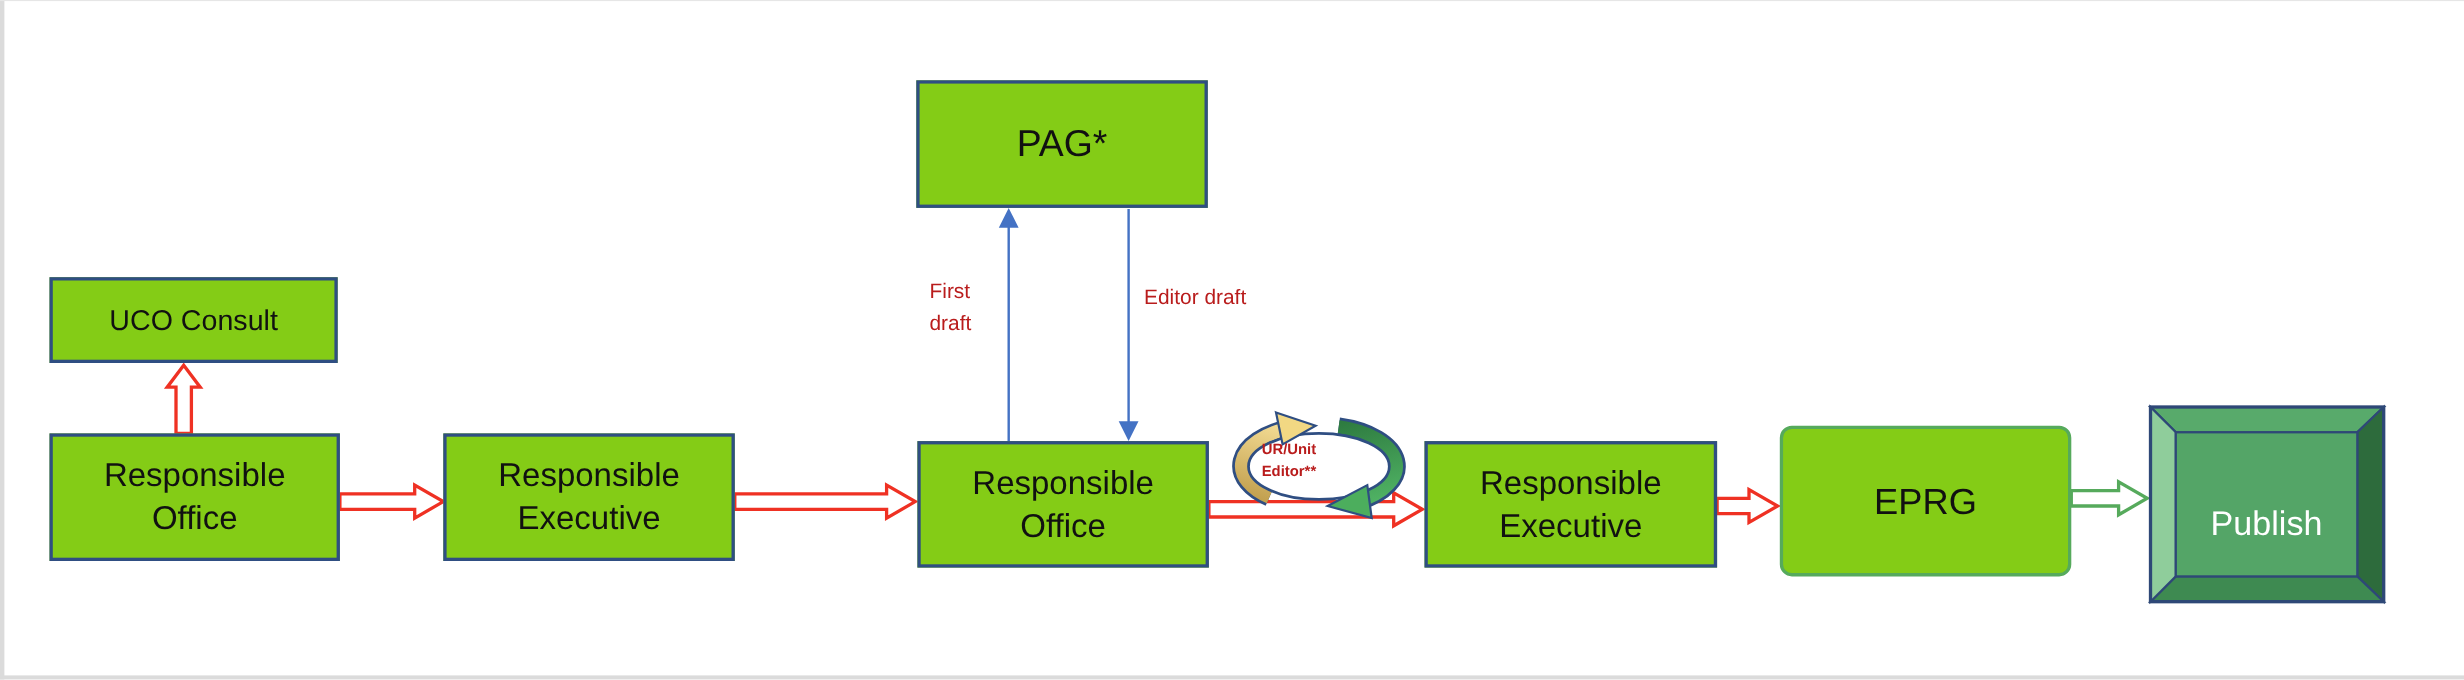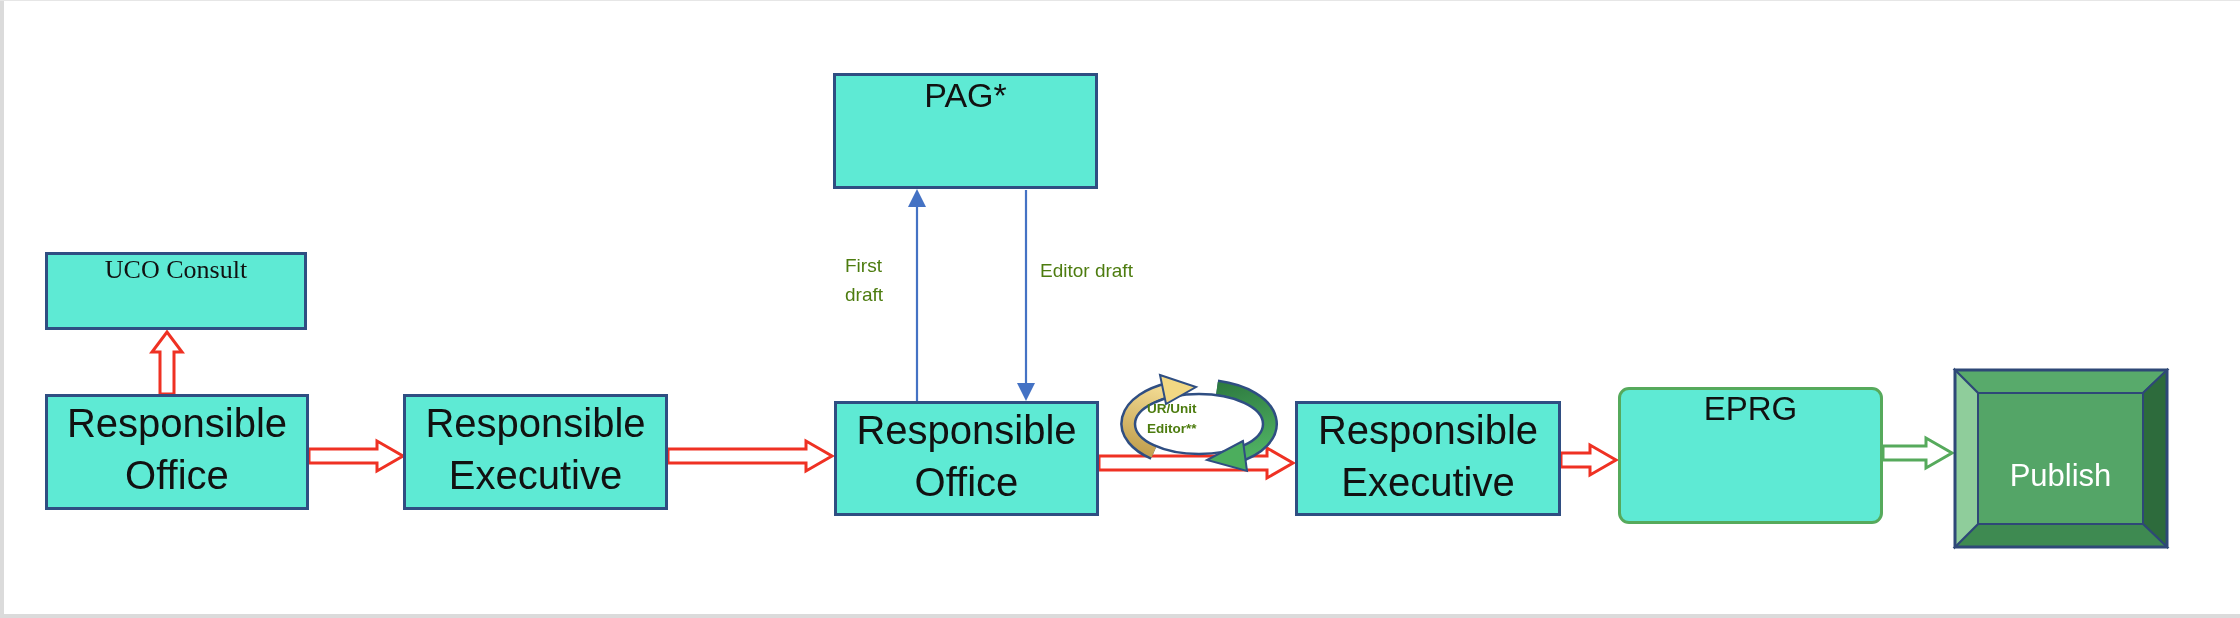--- a/index.html
+++ b/index.html
@@ -6,33 +6,33 @@
   .canvas{
     position:relative;width:2240px;height:618px;background:#ffffff;overflow:hidden;
     font-family:"Liberation Sans","DejaVu Sans",sans-serif;color:#111;
   }
   .edge{position:absolute;background:#dbdbdb;}
   .edge-left{left:0;top:0;width:4px;height:618px;}
   .edge-bottom{left:0;top:614px;width:2240px;height:4px;}
   .edge-top{left:0;top:0;width:2240px;height:1px;background:#e6e6e6;}
   svg.layer{position:absolute;left:0;top:0;}
   .box{
-    position:absolute;border:3px solid #2F4E82;background:#5eead4;
-    display:flex;justify-content:center;
+    position:absolute;border:3px solid #2F4E82;background:#84cc16;
+    display:flex;align-items:center;justify-content:center;
     text-align:center;white-space:pre-line;box-sizing:border-box;
   }
-  .box-main{font-size:40px;line-height:1.3;}
-  #box-uco{left:45px;top:252px;width:262px;height:78px;font-size:26px;font-family:Liberation Serif, serif;}
+  .box-main{font-size:30px;line-height:1.3;}
+  #box-uco{left:45px;top:252px;width:262px;height:78px;font-size:26px;}
   #box-office1{left:45px;top:394px;width:264px;height:116px;}
   #box-exec1{left:403px;top:394px;width:265px;height:116px;}
   #box-pag{left:833px;top:73px;width:265px;height:116px;font-size:34px;}
   #box-office2{left:834px;top:401px;width:265px;height:115px;}
   #box-exec2{left:1295px;top:401px;width:266px;height:115px;}
   #box-eprg{left:1618px;top:387px;width:265px;height:137px;font-size:33px;border-color:#56AA5C;border-radius:11px;}
-  .float-label{position:absolute;white-space:pre-line;color:#4d7c0f;}
+  .float-label{position:absolute;white-space:pre-line;color:#b91c1c;}
   #lbl-first{left:845px;top:252px;width:90px;font-size:19px;line-height:1.5;text-align:left;}
   #lbl-final{left:1040px;top:260px;font-size:19px;}
   #lbl-cycle{left:1147px;top:399px;width:104px;font-size:13.5px;line-height:1.45;text-align:left;font-weight:600;}
   #lbl-publish{
     position:absolute;left:1978px;top:393px;width:165px;height:165px;
     display:flex;align-items:center;justify-content:center;
     color:#ffffff;font-size:31px;
   }
 </style>
 </head>

